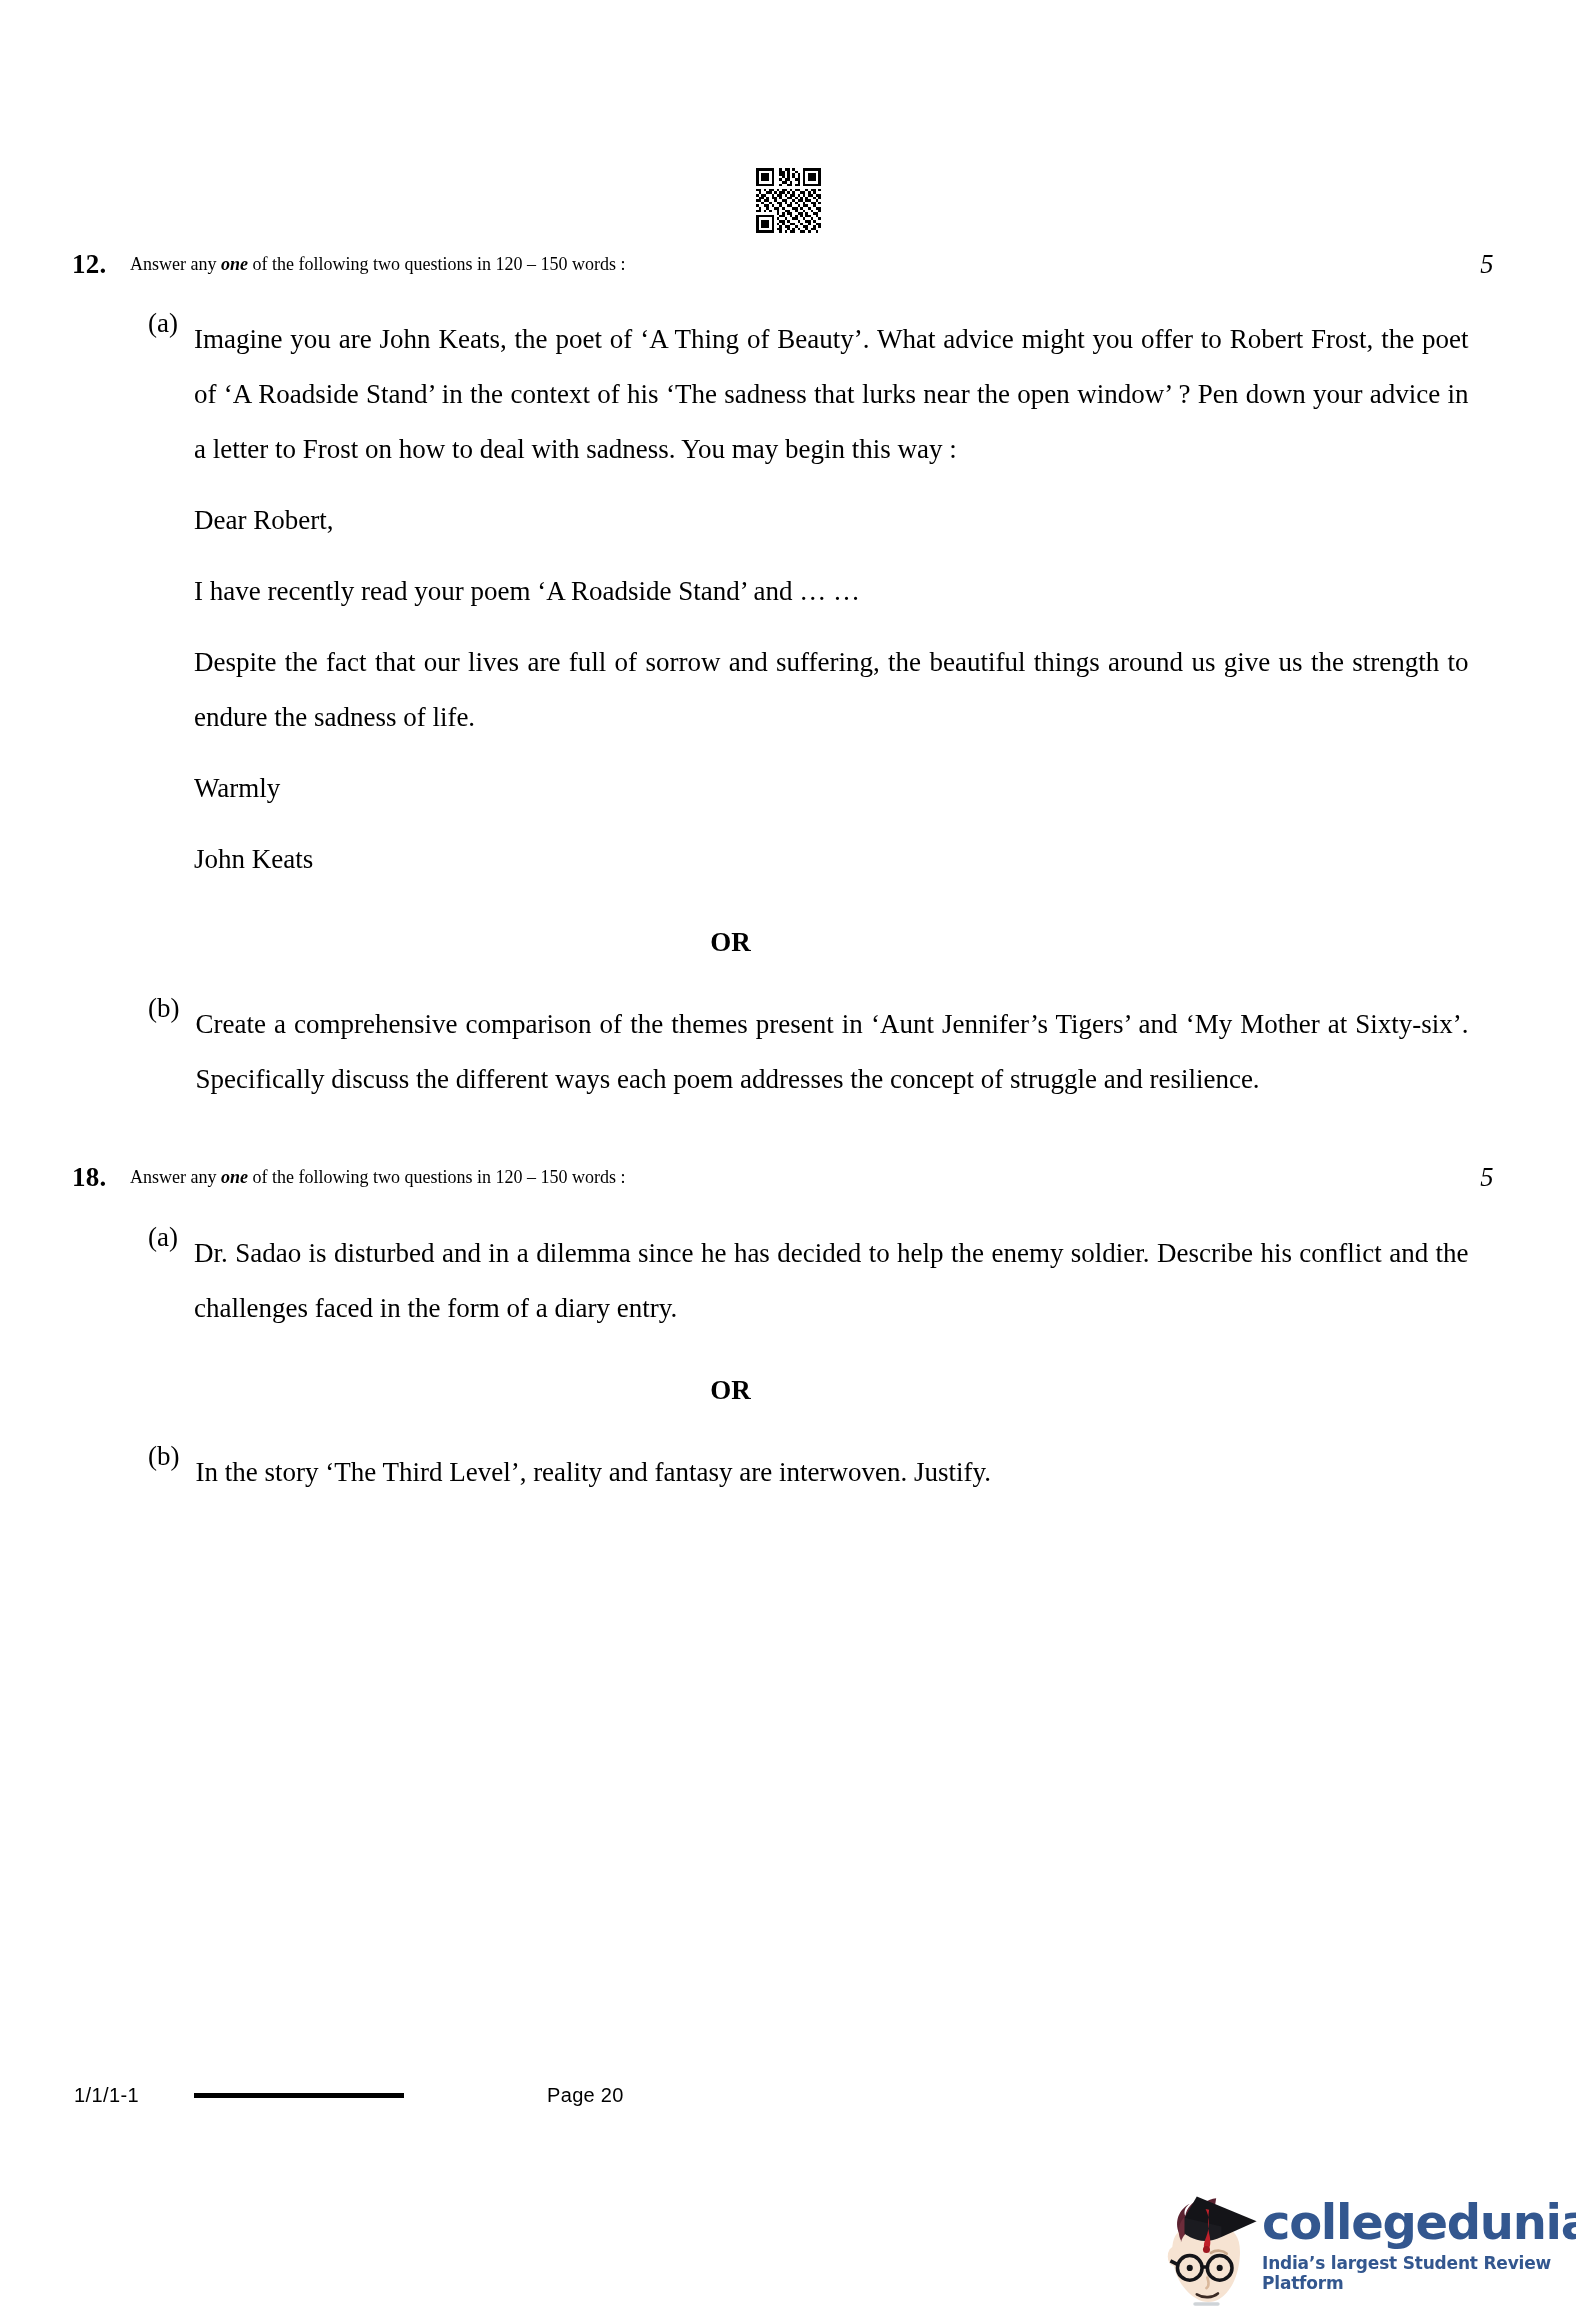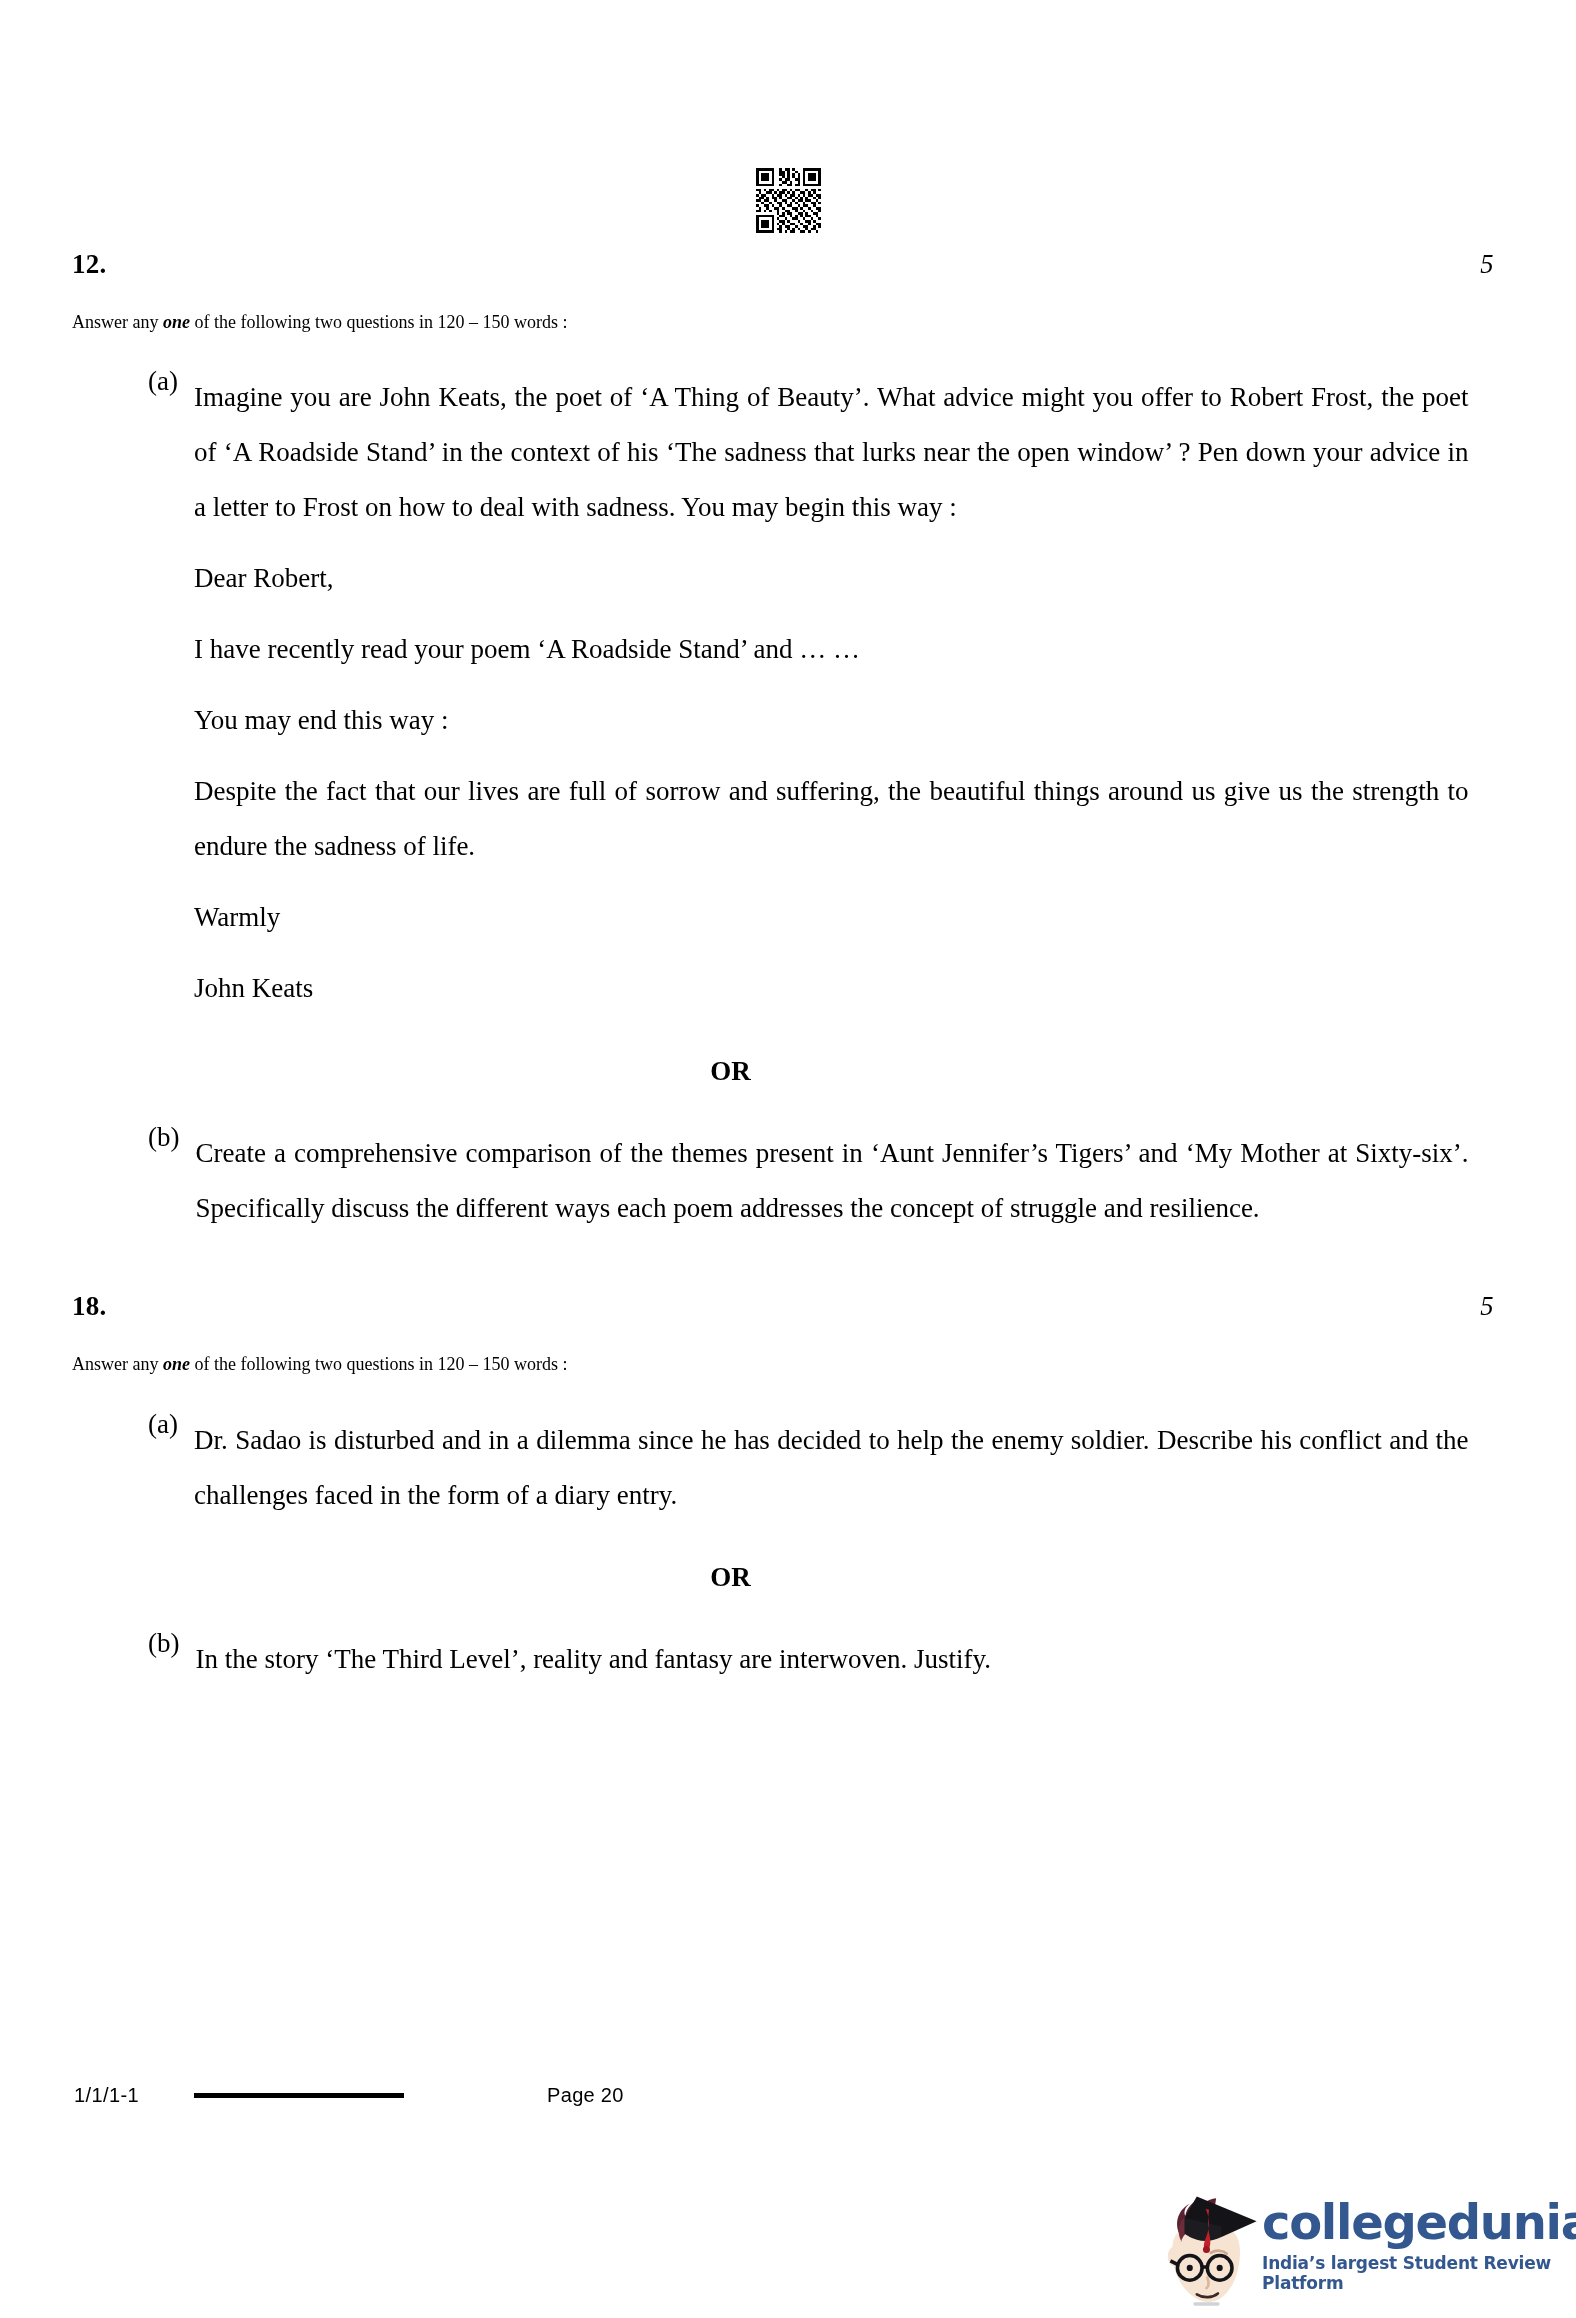--- a/index.html
+++ b/index.html
@@ -40,21 +40,20 @@
     position: absolute;
     top: 245px;
     left: 72px;
     width: 1432px;
   }
 
   .qrow {
     display: flex;
     align-items: flex-start;
     position: relative;
-    flex-direction: column;
   }
   .qnum {
     flex: 0 0 58px;
     font-weight: bold;
     font-size: 27px;
     line-height: 39px;
     letter-spacing: 0.2px;
   }
   .qtext {
     flex: 1 1 auto;
@@ -387,21 +386,20 @@
       <div class="qtext"><span>Answer any </span><b><i>one</i></b><span> of the following two questions in 120 – 150 words :</span></div>
       <div class="marks">5</div>
     </div>
 
     <div class="subrow">
       <div class="sublabel">(a)</div>
       <div class="subbody">
         <p class="para">Imagine you are John Keats, the poet of ‘A Thing of Beauty’. What advice might you offer to Robert Frost, the poet of ‘A Roadside Stand’ in the context of his ‘The sadness that lurks near the open window’ ? Pen down your advice in a letter to Frost on how to deal with sadness. You may begin this way :</p>
         <p class="para nojust">Dear Robert,</p>
         <p class="para nojust">I have recently read your poem ‘A Roadside Stand’ and … …</p>
-        <p class="para nojust">You may end this way :</p>
         <p class="para">Despite the fact that our lives are full of sorrow and suffering, the beautiful things around us give us the strength to endure the sadness of life.</p>
         <p class="para nojust">Warmly</p>
         <p class="para nojust">John Keats</p>
       </div>
     </div>
 
     <div class="or">OR</div>
 
     <div class="subrow">
       <div class="sublabel">(b)</div>

